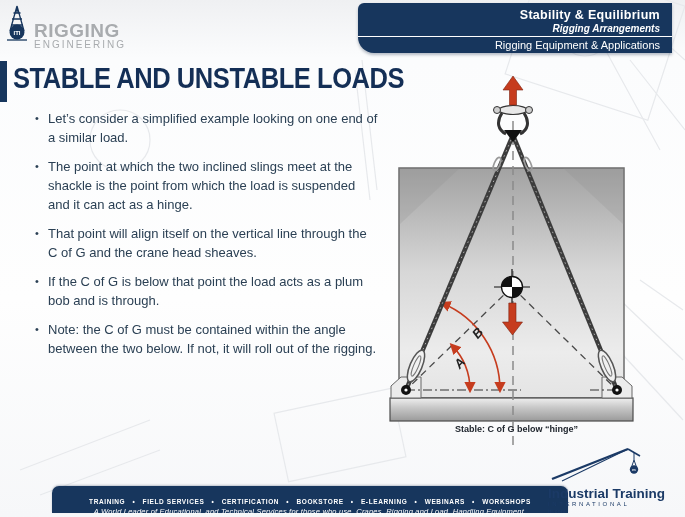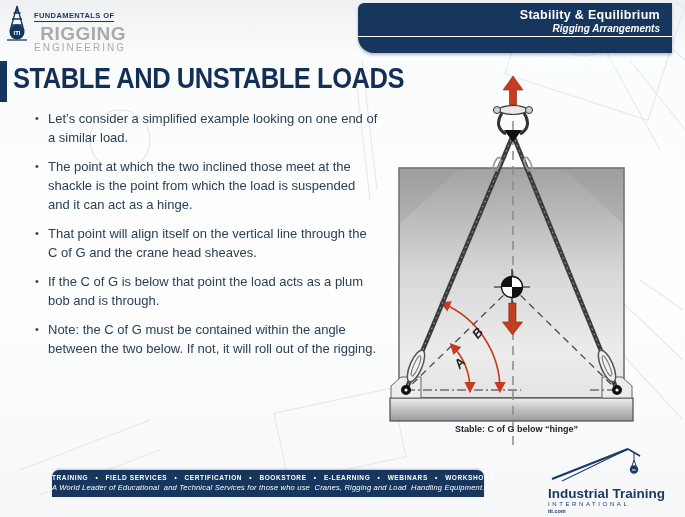--- a/index.html
+++ b/index.html
@@ -8,51 +8,51 @@
     font-family:"Liberation Sans",sans-serif;
     background:linear-gradient(180deg,#eff0f2 0px,#fbfcfd 58px,#fefefe 300px,#f6f7f9 517px);
   }
   .wm{position:absolute;left:0;top:0;pointer-events:none;}
 
   
   .logo-tl{position:absolute;left:4px;top:4px;display:flex;align-items:flex-start;}
   .logo-tl .txt{margin-left:4px;}
   .fund{color:#17365d;font-size:7.5px;font-weight:bold;letter-spacing:.4px;
         border-bottom:1.5px solid #17365d;padding-bottom:1px;display:inline-block;}
-  .rigging{color:#a8abae;font-size:19px;font-weight:bold;letter-spacing:.5px;line-height:1;margin-top:2px;text-align:right;}
+  .rigging{color:#a8abae;font-size:19px;font-weight:bold;letter-spacing:.5px;line-height:1;margin-top:17px;}
   .engineering{color:#a8abae;font-size:10px;font-weight:normal;letter-spacing:2px;line-height:1;}
 
   
   .hdr{position:absolute;top:3px;left:358px;right:13px;height:50px;background:#17365d;
        border-radius:6px 0 0 16px;color:#fff;text-align:right;box-sizing:border-box;
        padding:5px 12px 0 10px;box-shadow:0 2px 3px rgba(20,40,70,.3);}
   .h-course{font-size:12.5px;font-weight:bold;letter-spacing:.3px;}
   .h-module{font-size:10px;font-style:italic;padding:1px 0 2px 0;font-weight:bold;}
   .h-sep{border-top:1px solid #fff;margin:0 -12px 0 -10px;}
-  .h-section{font-size:11px;padding-top:2px;margin-top:17px;}
+  .h-section{font-size:11px;padding-top:2px;}
 
   
   .title-bar{position:absolute;left:0;top:61px;width:7px;height:41px;background:#17365d;}
   .title{position:absolute;left:13px;top:62px;font-size:29px;font-weight:700;color:#142f56;
          letter-spacing:-.5px;white-space:nowrap;transform:scaleX(.88);transform-origin:left top;}
 
   
   .bullets{position:absolute;left:26px;top:109px;width:356px;color:#2b4054;
            font-size:13px;line-height:19px;}
   .bullet{display:flex;margin-bottom:10px;}
   .dot{flex:none;width:22px;text-align:center;font-size:11px;}
   .btext{flex:1;max-width:330px;}
 
   
   .diagram{position:absolute;left:385px;top:60px;}
   .caption{position:absolute;left:455px;top:424px;font-size:9px;font-weight:bold;color:#20262e;}
 
   
-  .footer{position:absolute;left:52px;bottom:20px;width:432px;height:27px;background:#17365d;
-          border-radius:7px 7px 0 0;color:#fff;text-align:center;box-sizing:border-box;padding-top:4px;
+  .footer{position:absolute;left:52px;bottom:4px;width:516px;height:27px;background:#17365d;
+          border-radius:7px 7px 0 0;color:#fff;text-align:center;box-sizing:border-box;padding-top:12px;
           box-shadow:0 -1px 2px rgba(20,40,70,.25);}
   .f-services{font-size:6.5px;font-weight:bold;letter-spacing:.6px;white-space:pre;}
   .f-tagline{font-size:7.5px;font-style:italic;letter-spacing:.2px;margin-top:2px;white-space:pre;}
 
   
   .brand-br{position:absolute;right:1px;bottom:3px;width:136px;text-align:left;color:#1b3a66;}
   .bt-name{font-size:13.5px;font-weight:bold;line-height:1;white-space:nowrap;}
   .bt-sub{font-size:6px;letter-spacing:2.6px;margin-top:1px;}
   .bt-url{font-size:5.5px;font-weight:bold;margin-top:1px;}
 </style>
@@ -78,21 +78,20 @@
     <svg width="26" height="38" viewBox="0 0 26 38">
       <g stroke="#17365d" stroke-width="1.3" fill="none">
         <path d="M13 2 L6 27 M13 2 L20 27 M13 2 L13 9"></path>
         <path d="M9.5 9 H16.5 M8 15 H18 M7 21 H19"></path>
         <path d="M3 36 H23"></path>
       </g>
       <circle cx="13" cy="28" r="7.5" fill="#17365d"></circle>
       <text x="13" y="30.5" text-anchor="middle" font-size="6" font-weight="bold" fill="#ffffff" font-family="Liberation Sans, sans-serif">ITI</text>
     </svg>
     <div class="txt">
-      <div><span class="fund">FUNDAMENTALS OF</span></div>
       <div class="rigging">RIGGING</div>
       <div class="engineering">ENGINEERING</div>
     </div>
   </div>
 
   <div class="hdr">
     <div class="h-course">Stability &amp; Equilibrium</div>
     <div class="h-module">Rigging Arrangements</div>
     <div class="h-sep"></div>
     <div class="h-section">Rigging Equipment &amp; Applications</div>
@@ -101,21 +100,21 @@
   <div class="title-bar"></div>
   <div class="title">STABLE AND UNSTABLE LOADS</div>
 
   <div class="bullets">
     <div class="bullet">
       <span class="dot">•</span>
       <span class="btext">Let’s consider a simplified example looking on one end of a similar load.</span>
     </div>
     <div class="bullet">
       <span class="dot">•</span>
-      <span class="btext">The point at which the two inclined those meet at the shackle is the point from which the load is suspended and it can act as a hinge.</span>
+      <span class="btext">The point at which the two inclined slings meet at the shackle is the point from which the load is suspended and it can act as a hinge.</span>
     </div>
     <div class="bullet">
       <span class="dot">•</span>
       <span class="btext">That point will align itself on the vertical line through the C of G and the crane head sheaves.</span>
     </div>
     <div class="bullet">
       <span class="dot">•</span>
       <span class="btext">If the C of G is below that point the load acts as a plum bob and is through.</span>
     </div>
     <div class="bullet">

